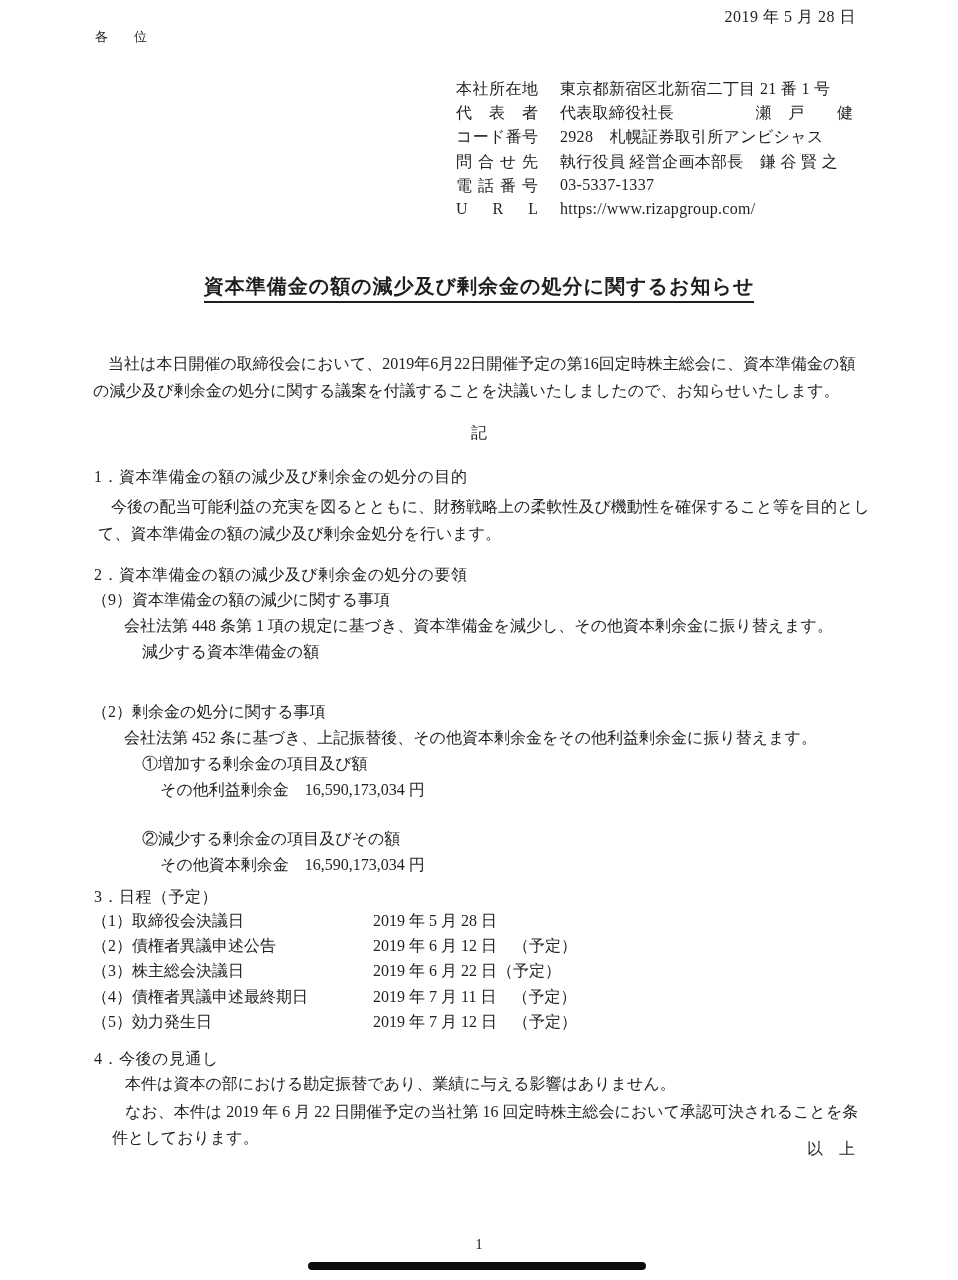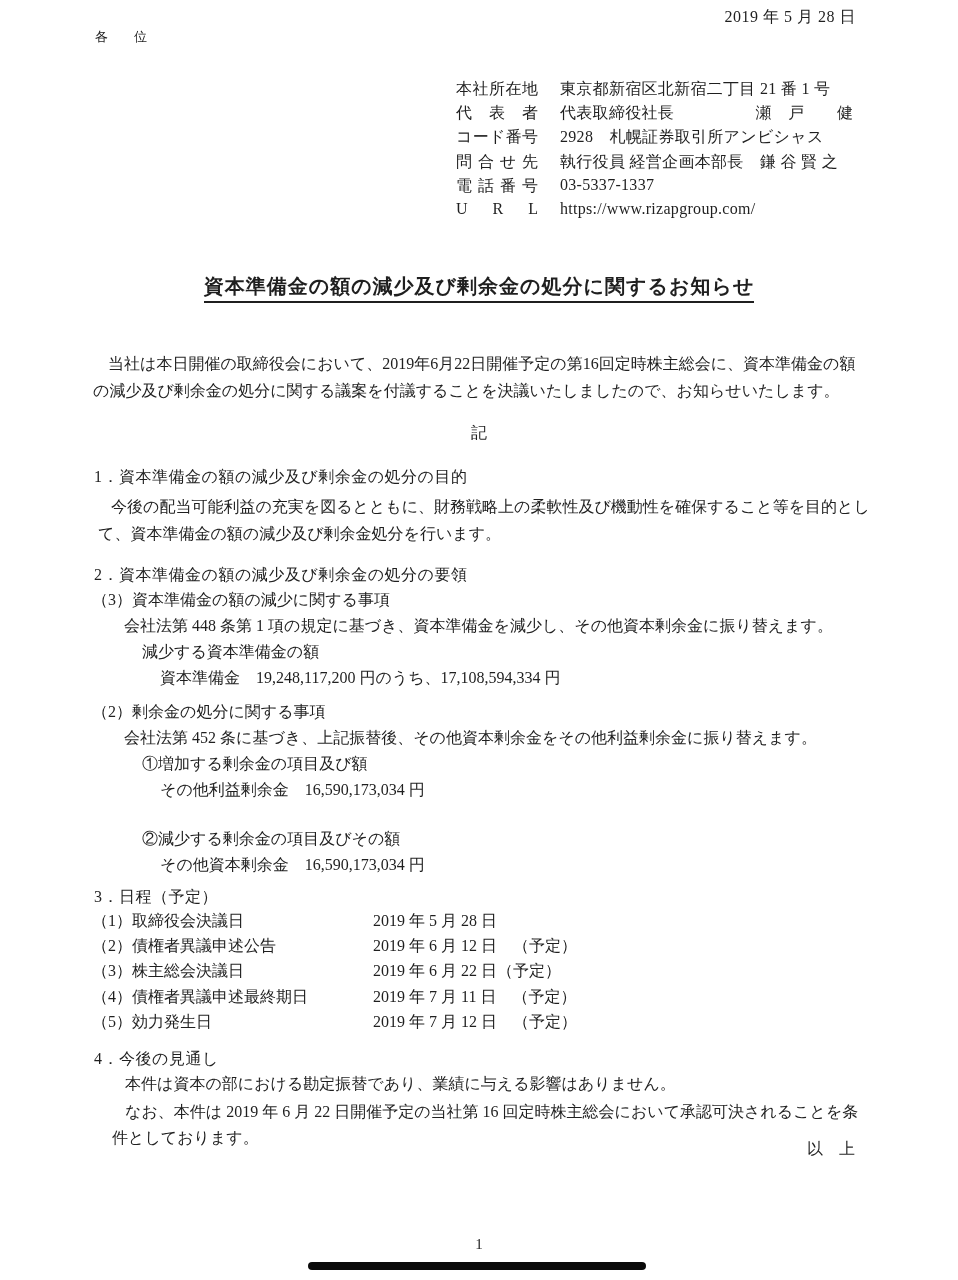--- a/index.html
+++ b/index.html
@@ -108,24 +108,23 @@
   </div>
 
   <p class="abs intro">当社は本日開催の取締役会において、2019年6月22日開催予定の第16回定時株主総会に、資本準備金の額の減少及び剰余金の処分に関する議案を付議することを決議いたしましたので、お知らせいたします。</p>
 
   <p class="abs ki-marker">記</p>
 
   <p class="abs sec-heading s1-heading">1．資本準備金の額の減少及び剰余金の処分の目的</p>
   <p class="abs s1-body">今後の配当可能利益の充実を図るとともに、財務戦略上の柔軟性及び機動性を確保すること等を目的として、資本準備金の額の減少及び剰余金処分を行います。</p>
 
   <p class="abs sec-heading s2-heading">2．資本準備金の額の減少及び剰余金の処分の要領</p>
-  <p class="abs s2-sub1-heading">（3）資本準備金の額の減少に関する事項</p>
+  <p class="abs s2-sub1-heading">（9）資本準備金の額の減少に関する事項</p>
   <p class="abs s2-sub1-body">会社法第 448 条第 1 項の規定に基づき、資本準備金を減少し、その他資本剰余金に振り替えます。</p>
   <p class="abs s2-sub1-item-title">減少する資本準備金の額</p>
-  <p class="abs s2-sub1-item-value">資本準備金　19,248,117,200 円のうち、17,108,594,334 円</p>
   <p class="abs s2-sub2-heading">（2）剰余金の処分に関する事項</p>
   <p class="abs s2-sub2-body">会社法第 452 条に基づき、上記振替後、その他資本剰余金をその他利益剰余金に振り替えます。</p>
   <p class="abs s2-item1-title">①増加する剰余金の項目及び額</p>
   <p class="abs s2-item1-value">その他利益剰余金　16,590,173,034 円</p>
   <p class="abs s2-item2-title">②減少する剰余金の項目及びその額</p>
   <p class="abs s2-item2-value">その他資本剰余金　16,590,173,034 円</p>
 
   <p class="abs sec-heading s3-heading">3．日程（予定）</p>
   <div class="abs schedule">
     <div class="schedule-row">

